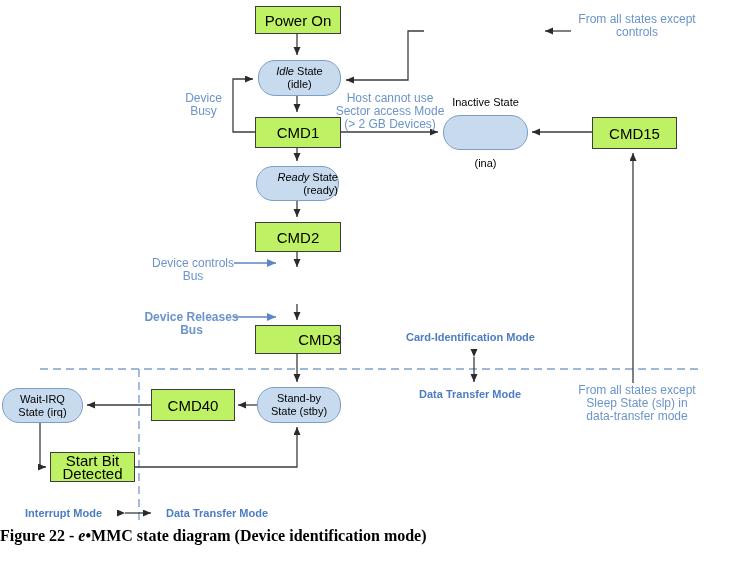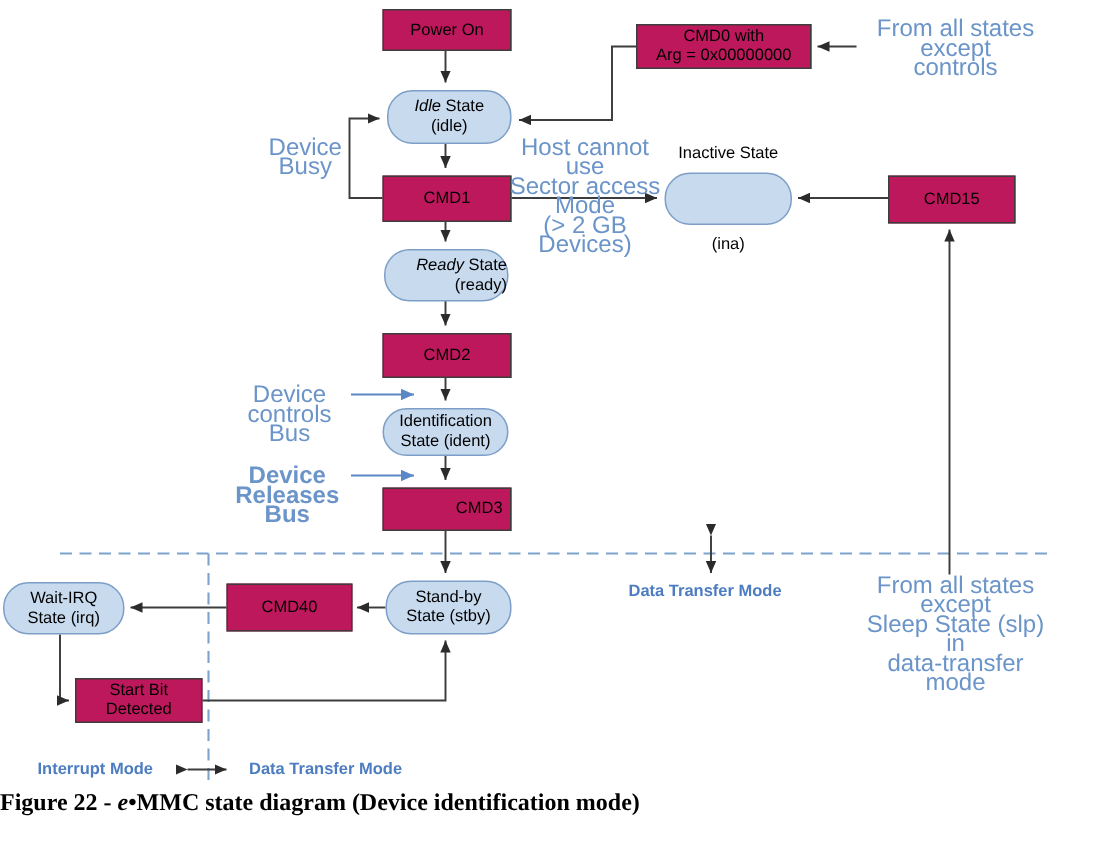--- a/index.html
+++ b/index.html
@@ -1,25 +1,25 @@
 <!DOCTYPE html>
 <html><head>
 <meta charset="utf-8">
 <style>
   html,body{margin:0;padding:0;background:#fff;}
   .stage{position:relative;width:731px;height:562px;background:#fff;overflow:hidden;
          font-family:"Liberation Sans",sans-serif;}
   .layer{position:absolute;left:0;top:0;width:731px;height:562px;pointer-events:none;}
-  .box{position:absolute;background:#be185d;border:1.2px solid #3d3d3d;
+  .box{position:absolute;background:#bef264;border:1.2px solid #3d3d3d;
        display:flex;flex-direction:column;align-items:center;justify-content:center;
-       font-size:11px;line-height:13px;color:#000;text-align:center;box-sizing:border-box;}
+       font-size:15px;line-height:13px;color:#000;text-align:center;box-sizing:border-box;}
   .state{position:absolute;background:#c8daee;border:1.5px solid #7d9fc7;border-radius:17px;
        display:flex;flex-direction:column;align-items:center;justify-content:center;
        font-size:11px;line-height:13px;color:#000;text-align:center;box-sizing:border-box;}
-  .blabel{position:absolute;color:#6b94c9;font-size:16px;line-height:13px;text-align:center;}
+  .blabel{position:absolute;color:#6b94c9;font-size:12px;line-height:13px;text-align:center;}
   .mode{position:absolute;color:#4d7dc0;font-size:11px;line-height:13px;font-weight:bold;white-space:nowrap;}
   .em{font-style:italic;}
   .caption{position:absolute;left:0;top:527px;width:700px;text-align:left;
        font-family:"Liberation Serif",serif;font-weight:bold;font-size:16px;color:#000;}
 </style>
 </head>
 <body>
 
 <div class="stage">
 
@@ -61,24 +61,20 @@
     <g stroke="#5b87c5" stroke-width="1.4" fill="none">
       <path d="M234,263 H276" marker-end="url(#barr)"></path>
       <path d="M234,317 H276" marker-end="url(#barr)"></path>
     </g>
   </svg>
 
   <div class="box" style="left:255px;top:6px;width:86px;height:28px;">
     <span>Power On</span>
   </div>
 
-  <div class="box" style="left:424px;top:16px;width:117px;height:30px;">
-    <span>CMD0 with</span>
-    <span>Arg = 0x00000000</span>
-  </div>
 
   <div class="box" style="left:255px;top:117px;width:86px;height:31px;">
     <span>CMD1</span>
   </div>
 
   <div class="box" style="left:592px;top:117px;width:85px;height:32px;">
     <span>CMD15</span>
   </div>
 
   <div class="box" style="left:255px;top:222px;width:86px;height:30px;">
@@ -106,24 +102,20 @@
   <div class="state" style="left:443px;top:115px;width:85px;height:35px;gap:48px;">
     <span>Inactive State</span>
     <span>(ina)</span>
   </div>
 
   <div class="state" style="left:256px;top:166px;width:83px;height:35px;align-items:flex-end;">
     <span><span class="em">Ready</span><span> State</span></span>
     <span>(ready)</span>
   </div>
 
-  <div class="state" style="left:255px;top:272px;width:84px;height:32px;">
-    <span>Identification</span>
-    <span>State (ident)</span>
-  </div>
 
   <div class="state" style="left:257px;top:387px;width:84px;height:36px;">
     <span>Stand-by</span>
     <span>State (stby)</span>
   </div>
 
   <div class="state" style="left:2px;top:388px;width:81px;height:35px;">
     <span>Wait-IRQ</span>
     <span>State (irq)</span>
   </div>
@@ -147,20 +139,21 @@
   <div class="blabel" style="left:148px;top:257px;width:90px;">
     <div>Device controls</div>
     <div>Bus</div>
   </div>
 
   <div class="blabel" style="left:144px;top:311px;width:95px;font-weight:bold;">
     <div>Device Releases</div>
     <div>Bus</div>
   </div>
 
+  <div class="mode" style="left:406px;top:331px;">Card-Identification Mode</div>
 
   <div class="mode" style="left:419px;top:388px;">Data Transfer Mode</div>
 
   <div class="blabel" style="left:574px;top:384px;width:126px;">
     <div>From all states except</div>
     <div>Sleep State (slp) in</div>
     <div>data-transfer mode</div>
   </div>
 
   <div class="mode" style="left:25px;top:507px;">Interrupt Mode</div>

